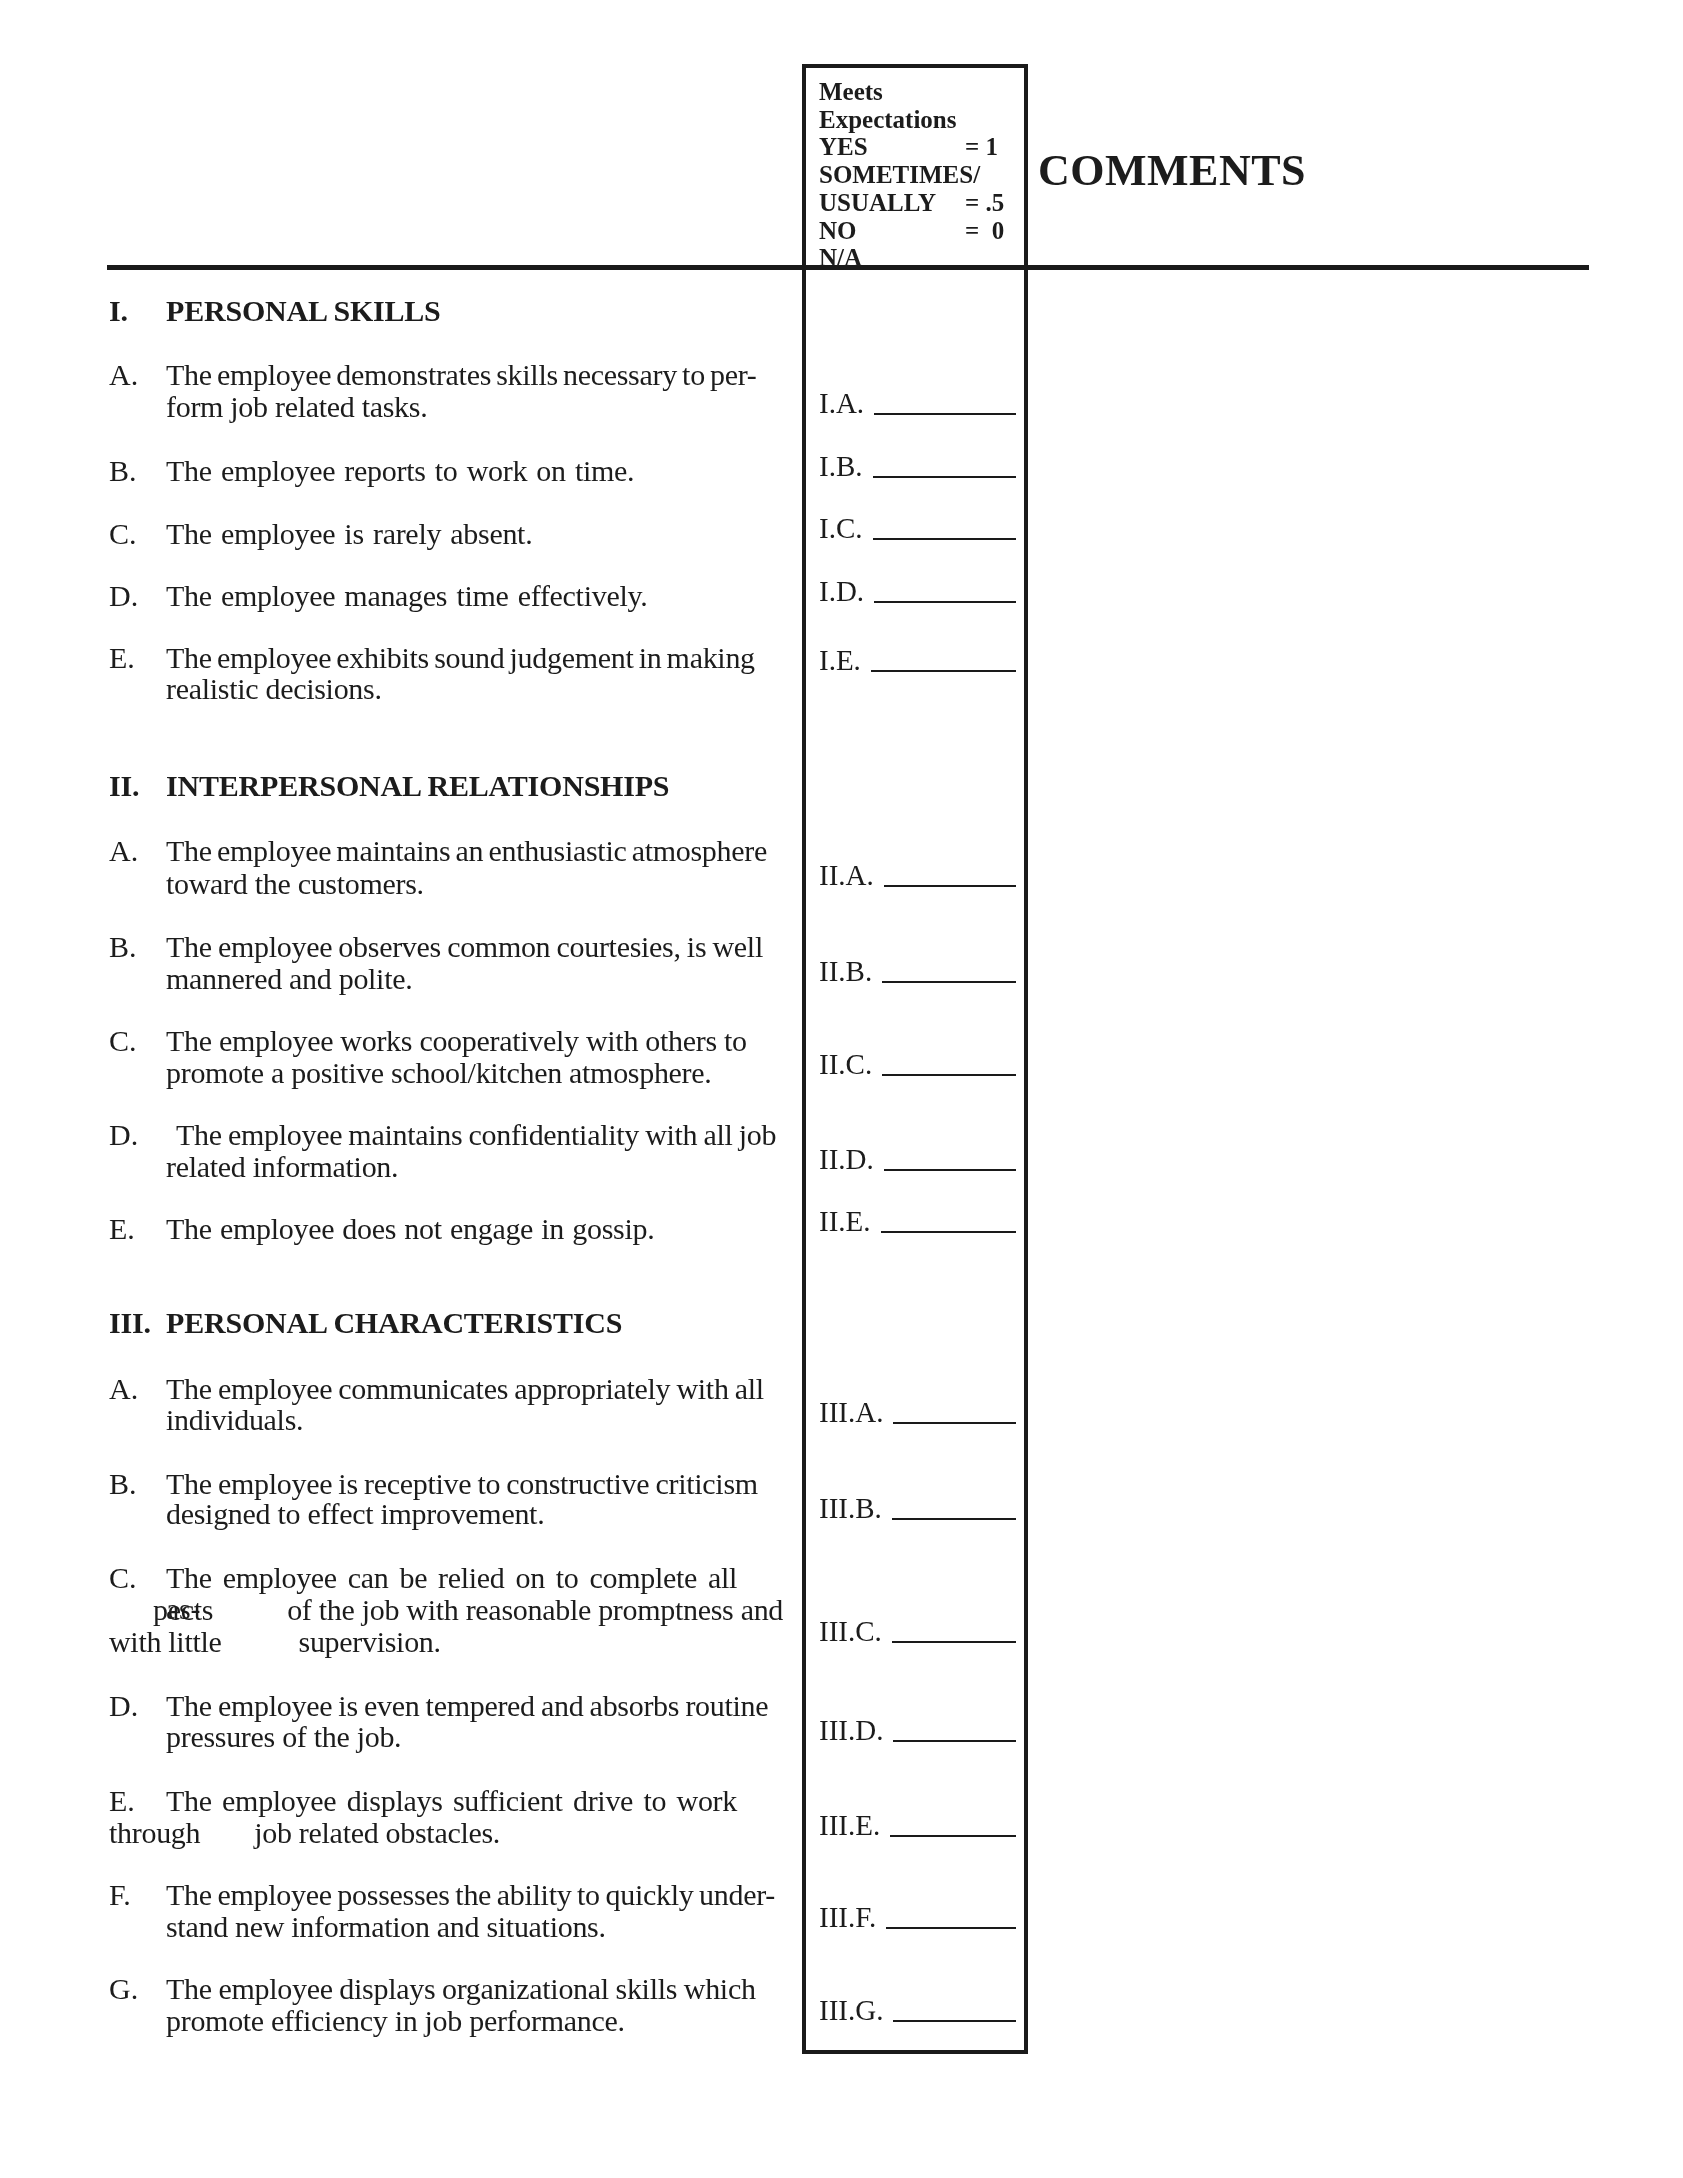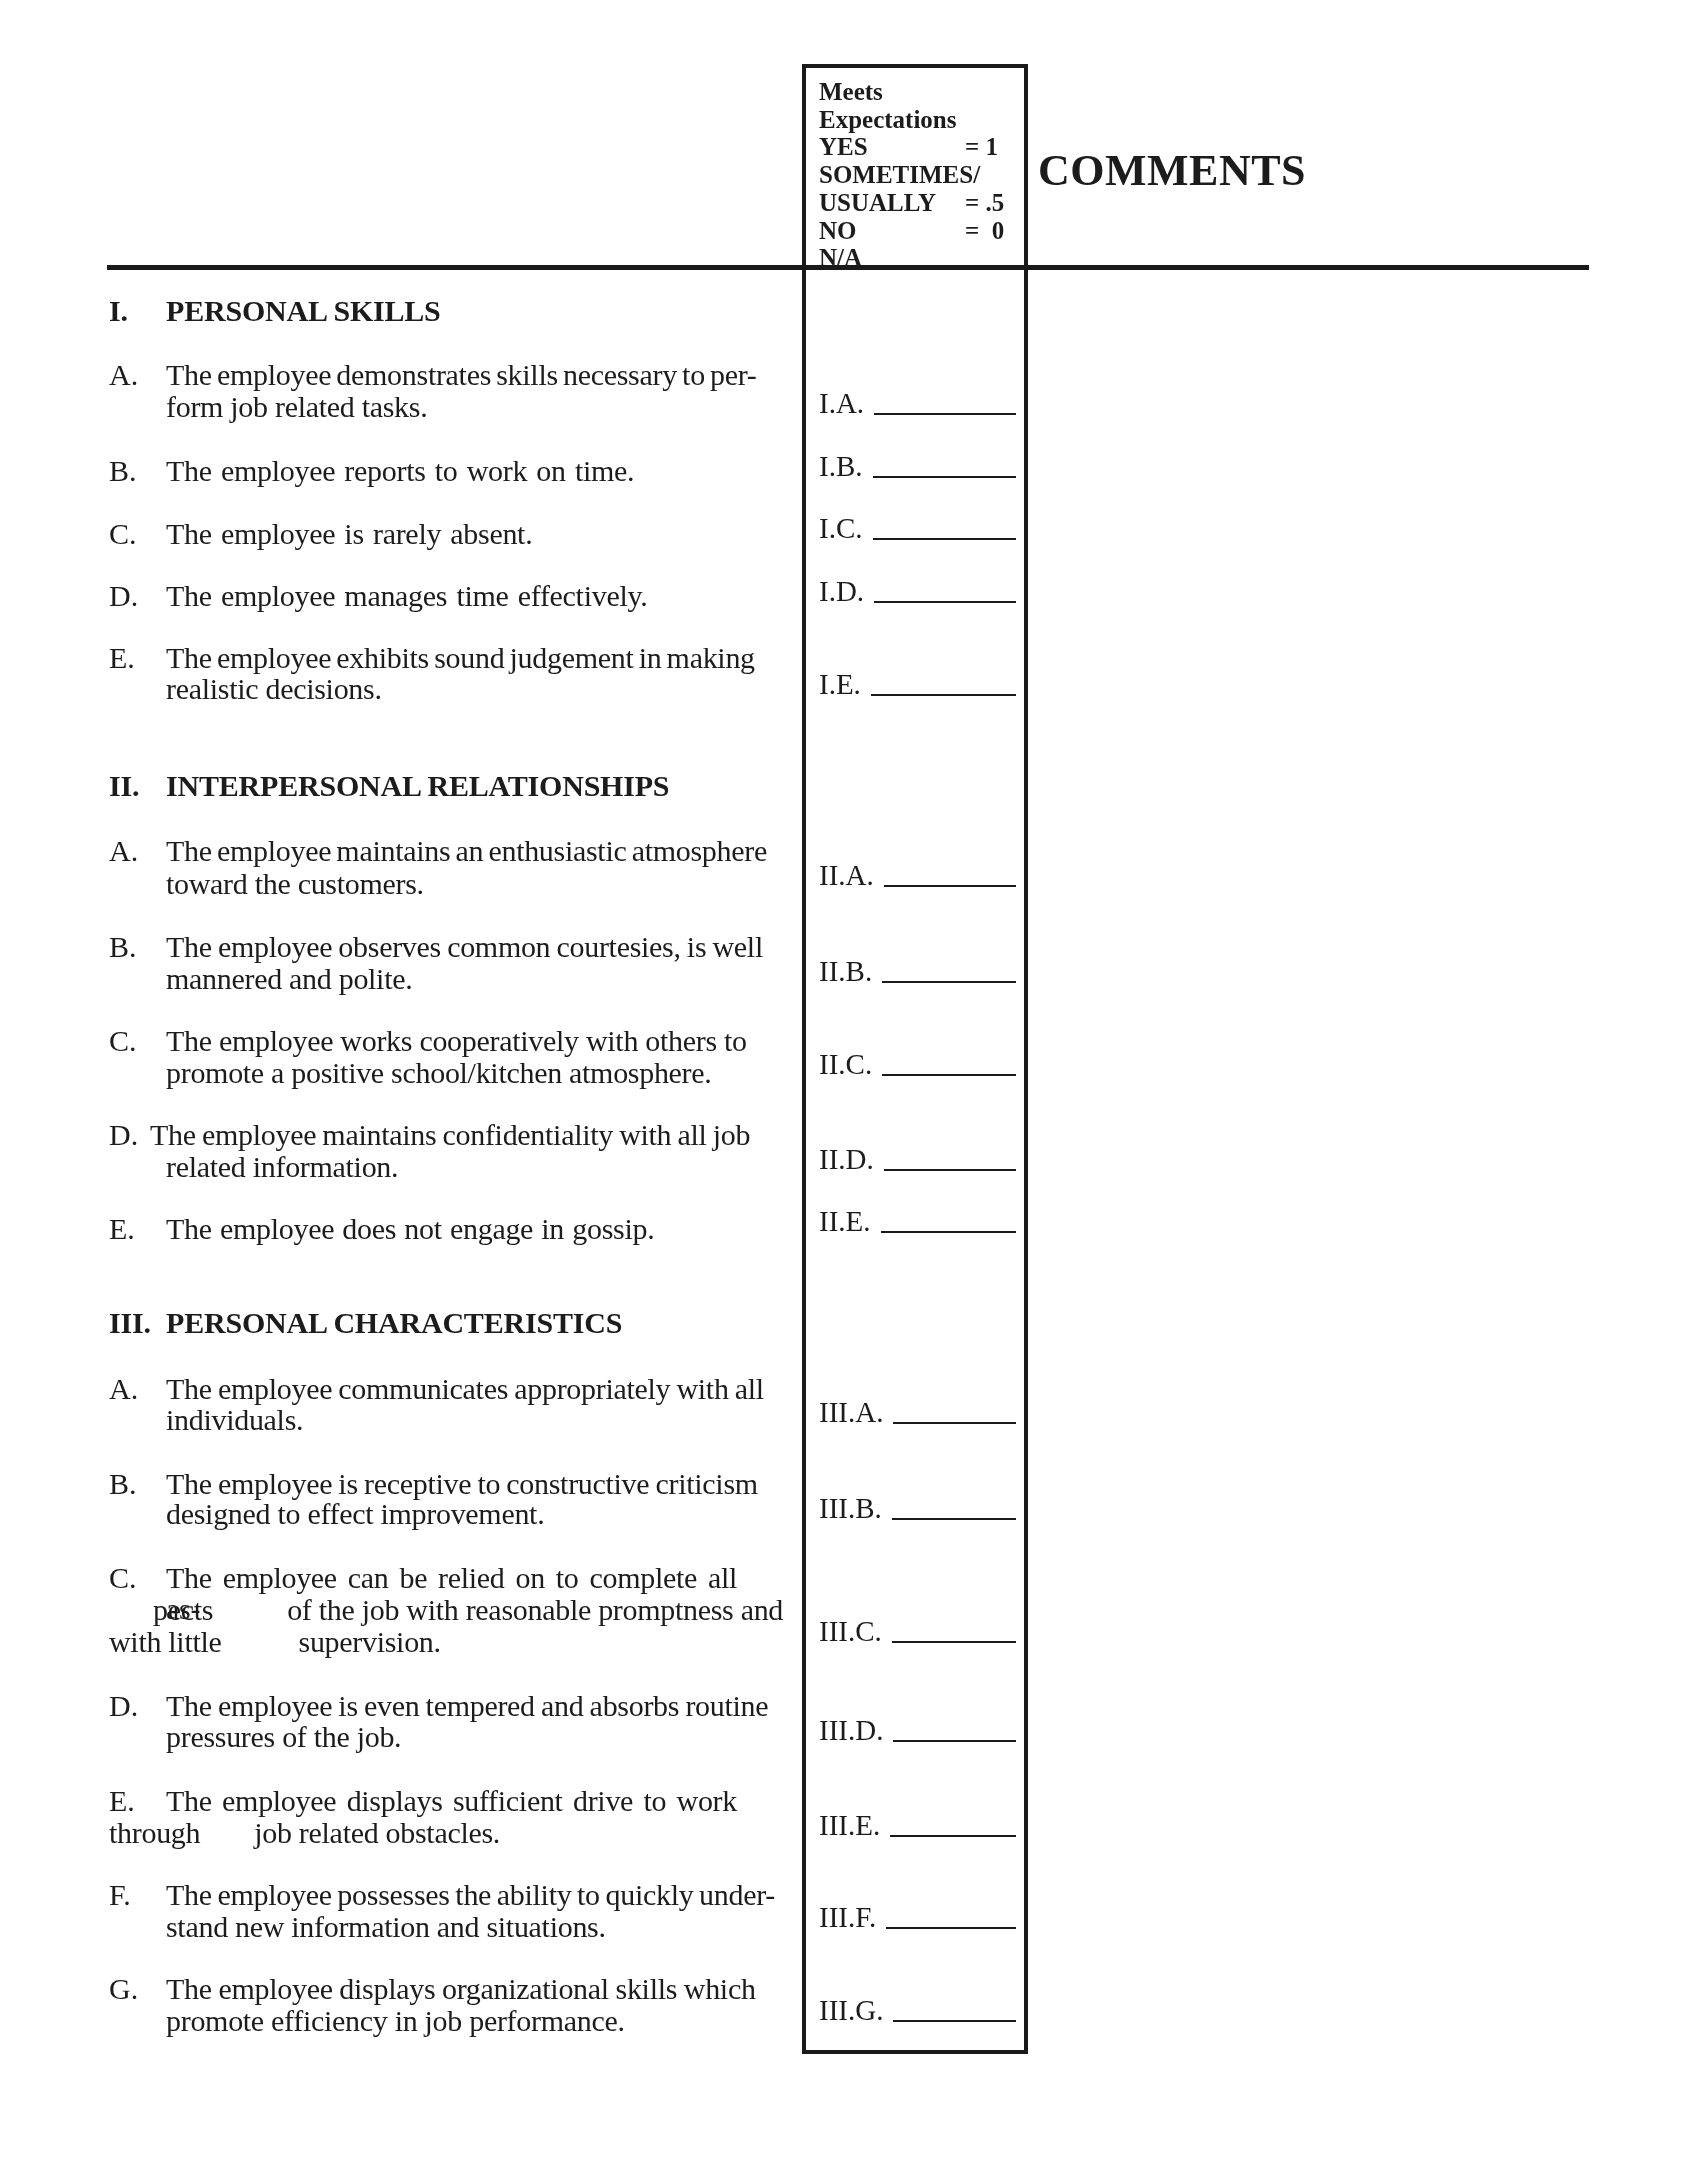--- a/index.html
+++ b/index.html
@@ -99,21 +99,21 @@
       </div>
       <div class="item-letter" style="top: 580px;">D.</div>
       <div class="item-line" style="left: 166px; top: 580px; word-spacing: 2px;"><span class="seg">The employee manages time effectively.</span></div>
       <div class="answer-row" style="top: 577px;">
         <span class="answer-label">I.D.</span>
         <span class="answer-blank"></span>
       </div>
       <div class="item-letter" style="top: 642px;">E.</div>
       <div class="item-line" style="left: 166px; top: 642px; word-spacing: -2px;"><span class="seg">The employee exhibits sound judgement in making</span></div>
       <div class="item-line" style="left: 166px; top: 673px;"><span class="seg">realistic decisions.</span></div>
-      <div class="answer-row" style="top: 670px;">
+      <div class="answer-row" style="top: 646px;">
         <span class="answer-label">I.E.</span>
         <span class="answer-blank"></span>
       </div>
       <div class="sec-numeral" style="left: 109px; top: 770px;">II.</div>
       <div class="sec-title" style="left: 166px; top: 770px;">INTERPERSONAL RELATIONSHIPS</div>
       <div class="item-letter" style="top: 835px;">A.</div>
       <div class="item-line" style="left: 166px; top: 835px; word-spacing: -2px;"><span class="seg">The employee maintains an enthusiastic atmosphere</span></div>
       <div class="item-line" style="left: 166px; top: 868px;"><span class="seg">toward the customers.</span></div>
       <div class="answer-row" style="top: 861px;">
         <span class="answer-label">II.A.</span>
@@ -127,21 +127,21 @@
         <span class="answer-blank"></span>
       </div>
       <div class="item-letter" style="top: 1025px;">C.</div>
       <div class="item-line" style="left: 166px; top: 1025px; word-spacing: 0px;"><span class="seg">The employee works cooperatively with others to</span></div>
       <div class="item-line" style="left: 166px; top: 1057px;"><span class="seg">promote a positive school/kitchen atmosphere.</span></div>
       <div class="answer-row" style="top: 1050px;">
         <span class="answer-label">II.C.</span>
         <span class="answer-blank"></span>
       </div>
       <div class="item-letter" style="top: 1119px;">D.</div>
-      <div class="item-line" style="left: 150px; top: 1119px; word-spacing: -1px; text-align: center;"><span class="seg">The employee maintains confidentiality with all job</span></div>
+      <div class="item-line" style="left: 176px; top: 1119px; word-spacing: -1px; text-align: center;"><span class="seg">The employee maintains confidentiality with all job</span></div>
       <div class="item-line" style="left: 166px; top: 1151px;"><span class="seg">related information.</span></div>
       <div class="answer-row" style="top: 1145px;">
         <span class="answer-label">II.D.</span>
         <span class="answer-blank"></span>
       </div>
       <div class="item-letter" style="top: 1213px;">E.</div>
       <div class="item-line" style="left: 166px; top: 1213px; word-spacing: 1px;"><span class="seg">The employee does not engage in gossip.</span></div>
       <div class="answer-row" style="top: 1207px;">
         <span class="answer-label">II.E.</span>
         <span class="answer-blank"></span>

